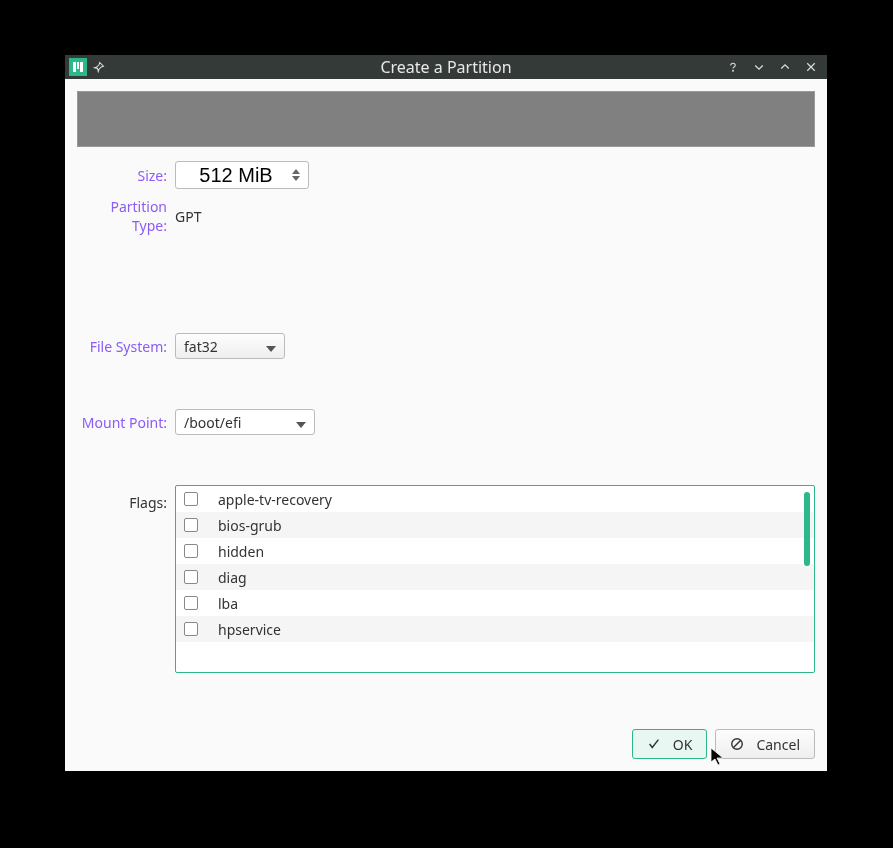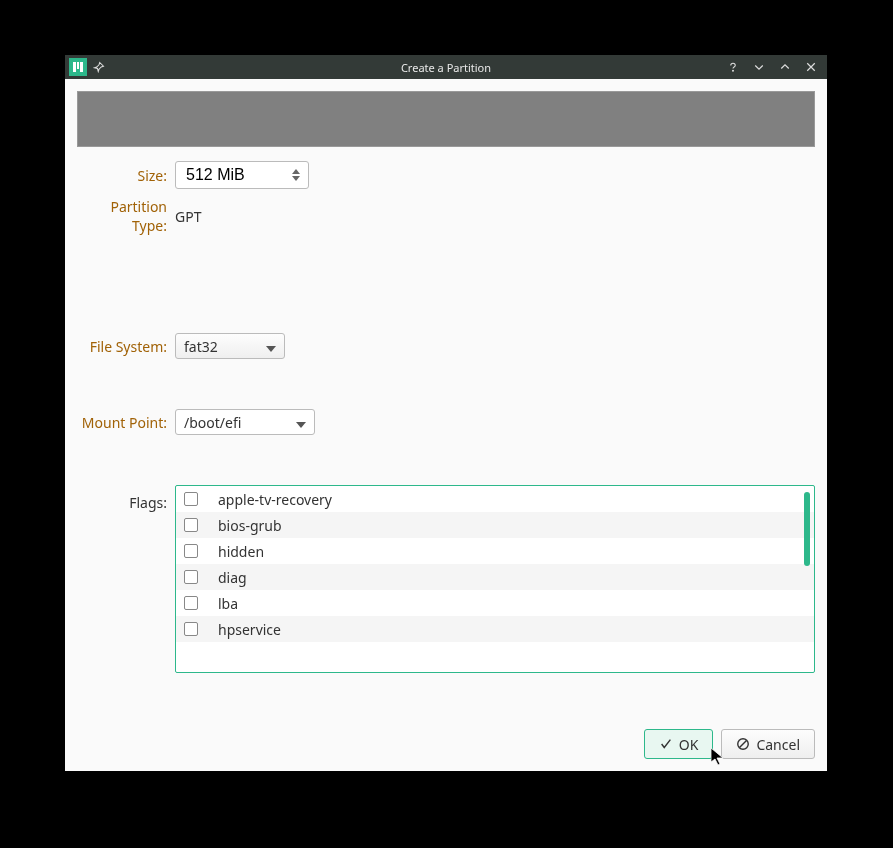--- a/index.html
+++ b/index.html
@@ -22,21 +22,21 @@
     background: #fafafa;
     display: flex;
     flex-direction: column;
   }
   .titlebar {
     height: 24px;
     background: #333a37;
     display: flex;
     align-items: center;
     color: #e8e8e8;
-    font-size: 11px;
+    font-size: 16px;
     position: relative;
   }
   .titlebar-left {
     display: flex;
     align-items: center;
     gap: 6px;
     padding-left: 4px;
   }
   .app-icon {
     width: 18px;
@@ -85,39 +85,40 @@
   }
   .form-row {
     display: flex;
     align-items: center;
     margin-bottom: 8px;
   }
   .form-label {
     width: 98px;
     text-align: right;
     padding-right: 8px;
-    color: #a16207;
+    color: #8b5cf6;
   }
   .spinbox {
     display: flex;
     align-items: center;
     width: 134px;
     height: 28px;
     border: 1px solid #bbb;
     border-radius: 3px;
     background: #fff;
     padding: 0 8px;
     position: relative;
   }
   .spinbox input {
     border: none;
     outline: none;
     width: 100%;
-    font-size: 16px;
+    font-size: 20px;
     background: transparent;
+    text-align: center;
   }
   .spin-arrows {
     display: flex;
     flex-direction: column;
     gap: 2px;
     margin-left: 4px;
     color: #666;
   }
   .spin-arrows svg { display:block; }
   .static-value {
@@ -206,21 +207,21 @@
     padding-top: 12px;
   }
   .btn {
     height: 30px;
     padding: 0 14px;
     border: 1px solid #bbb;
     border-radius: 3px;
     background: linear-gradient(#fdfdfd,#efefef);
     display: flex;
     align-items: center;
-    gap: 6px;
+    gap: 12px;
     cursor: pointer;
     font-size: 14px;
   }
   .btn.ok {
     border-color: #2db88b;
     background: #e8f7f1;
   }
   .btn svg { display:block; }
   .cursor {
     position: absolute;

